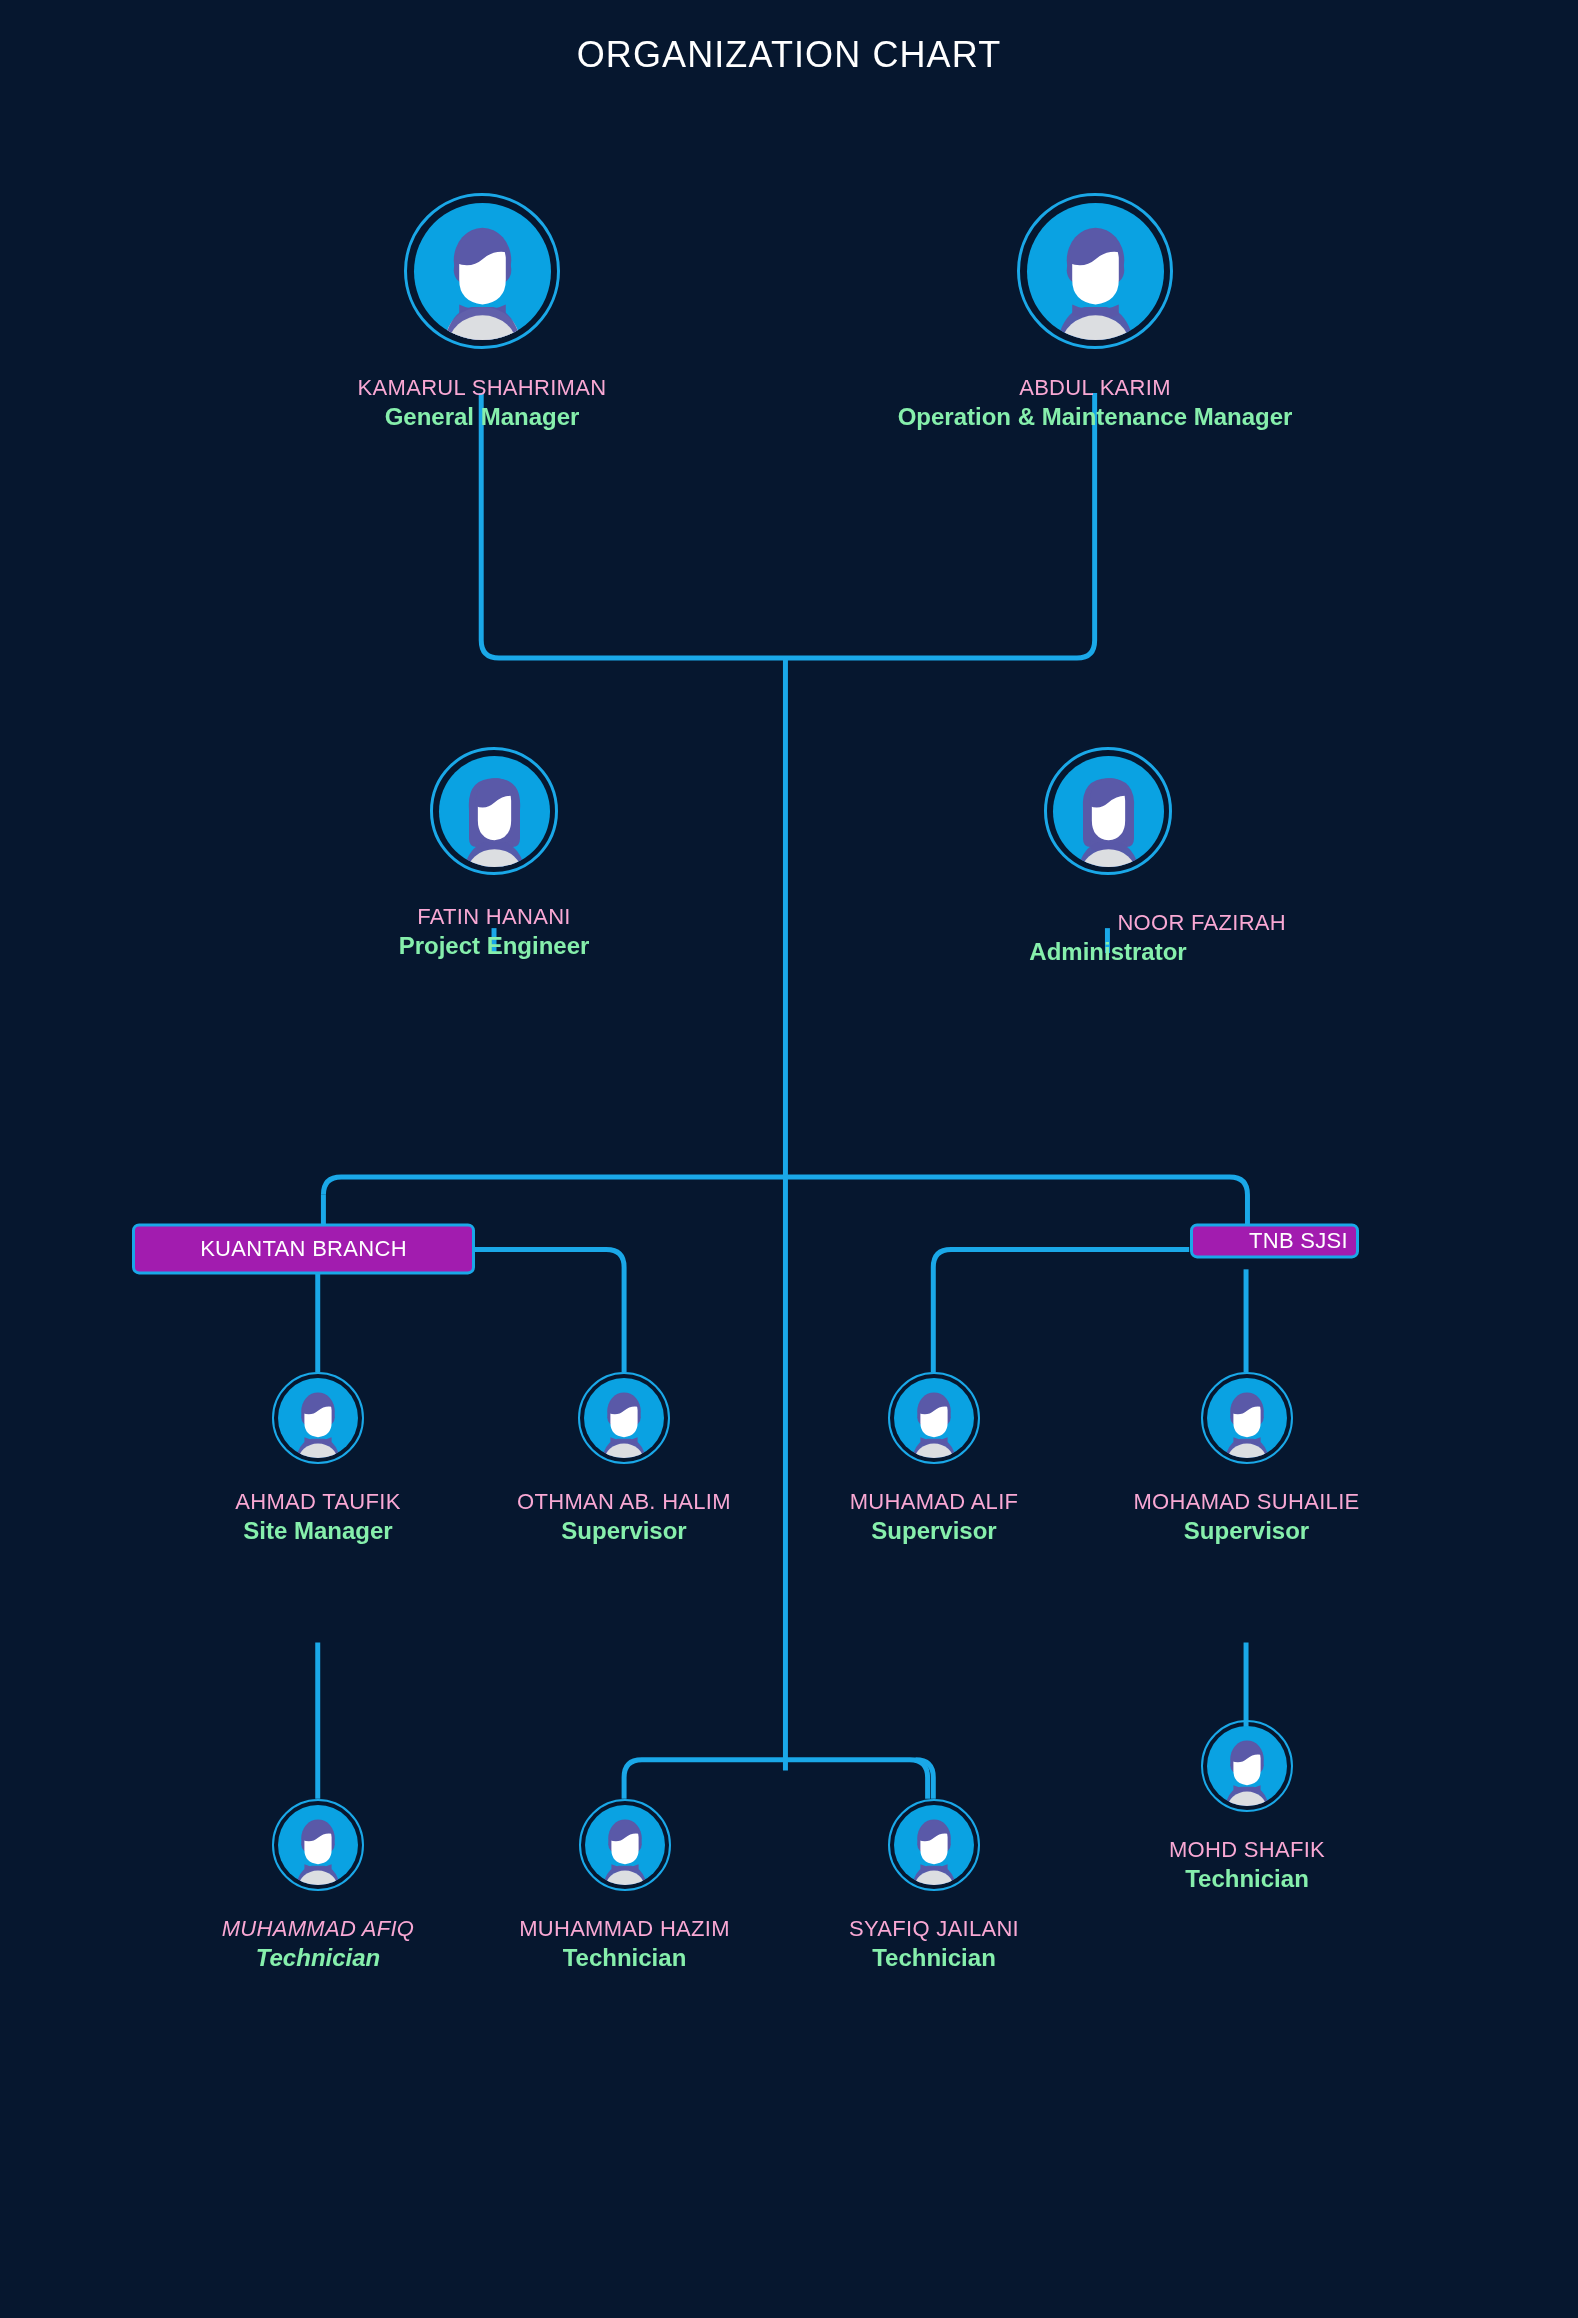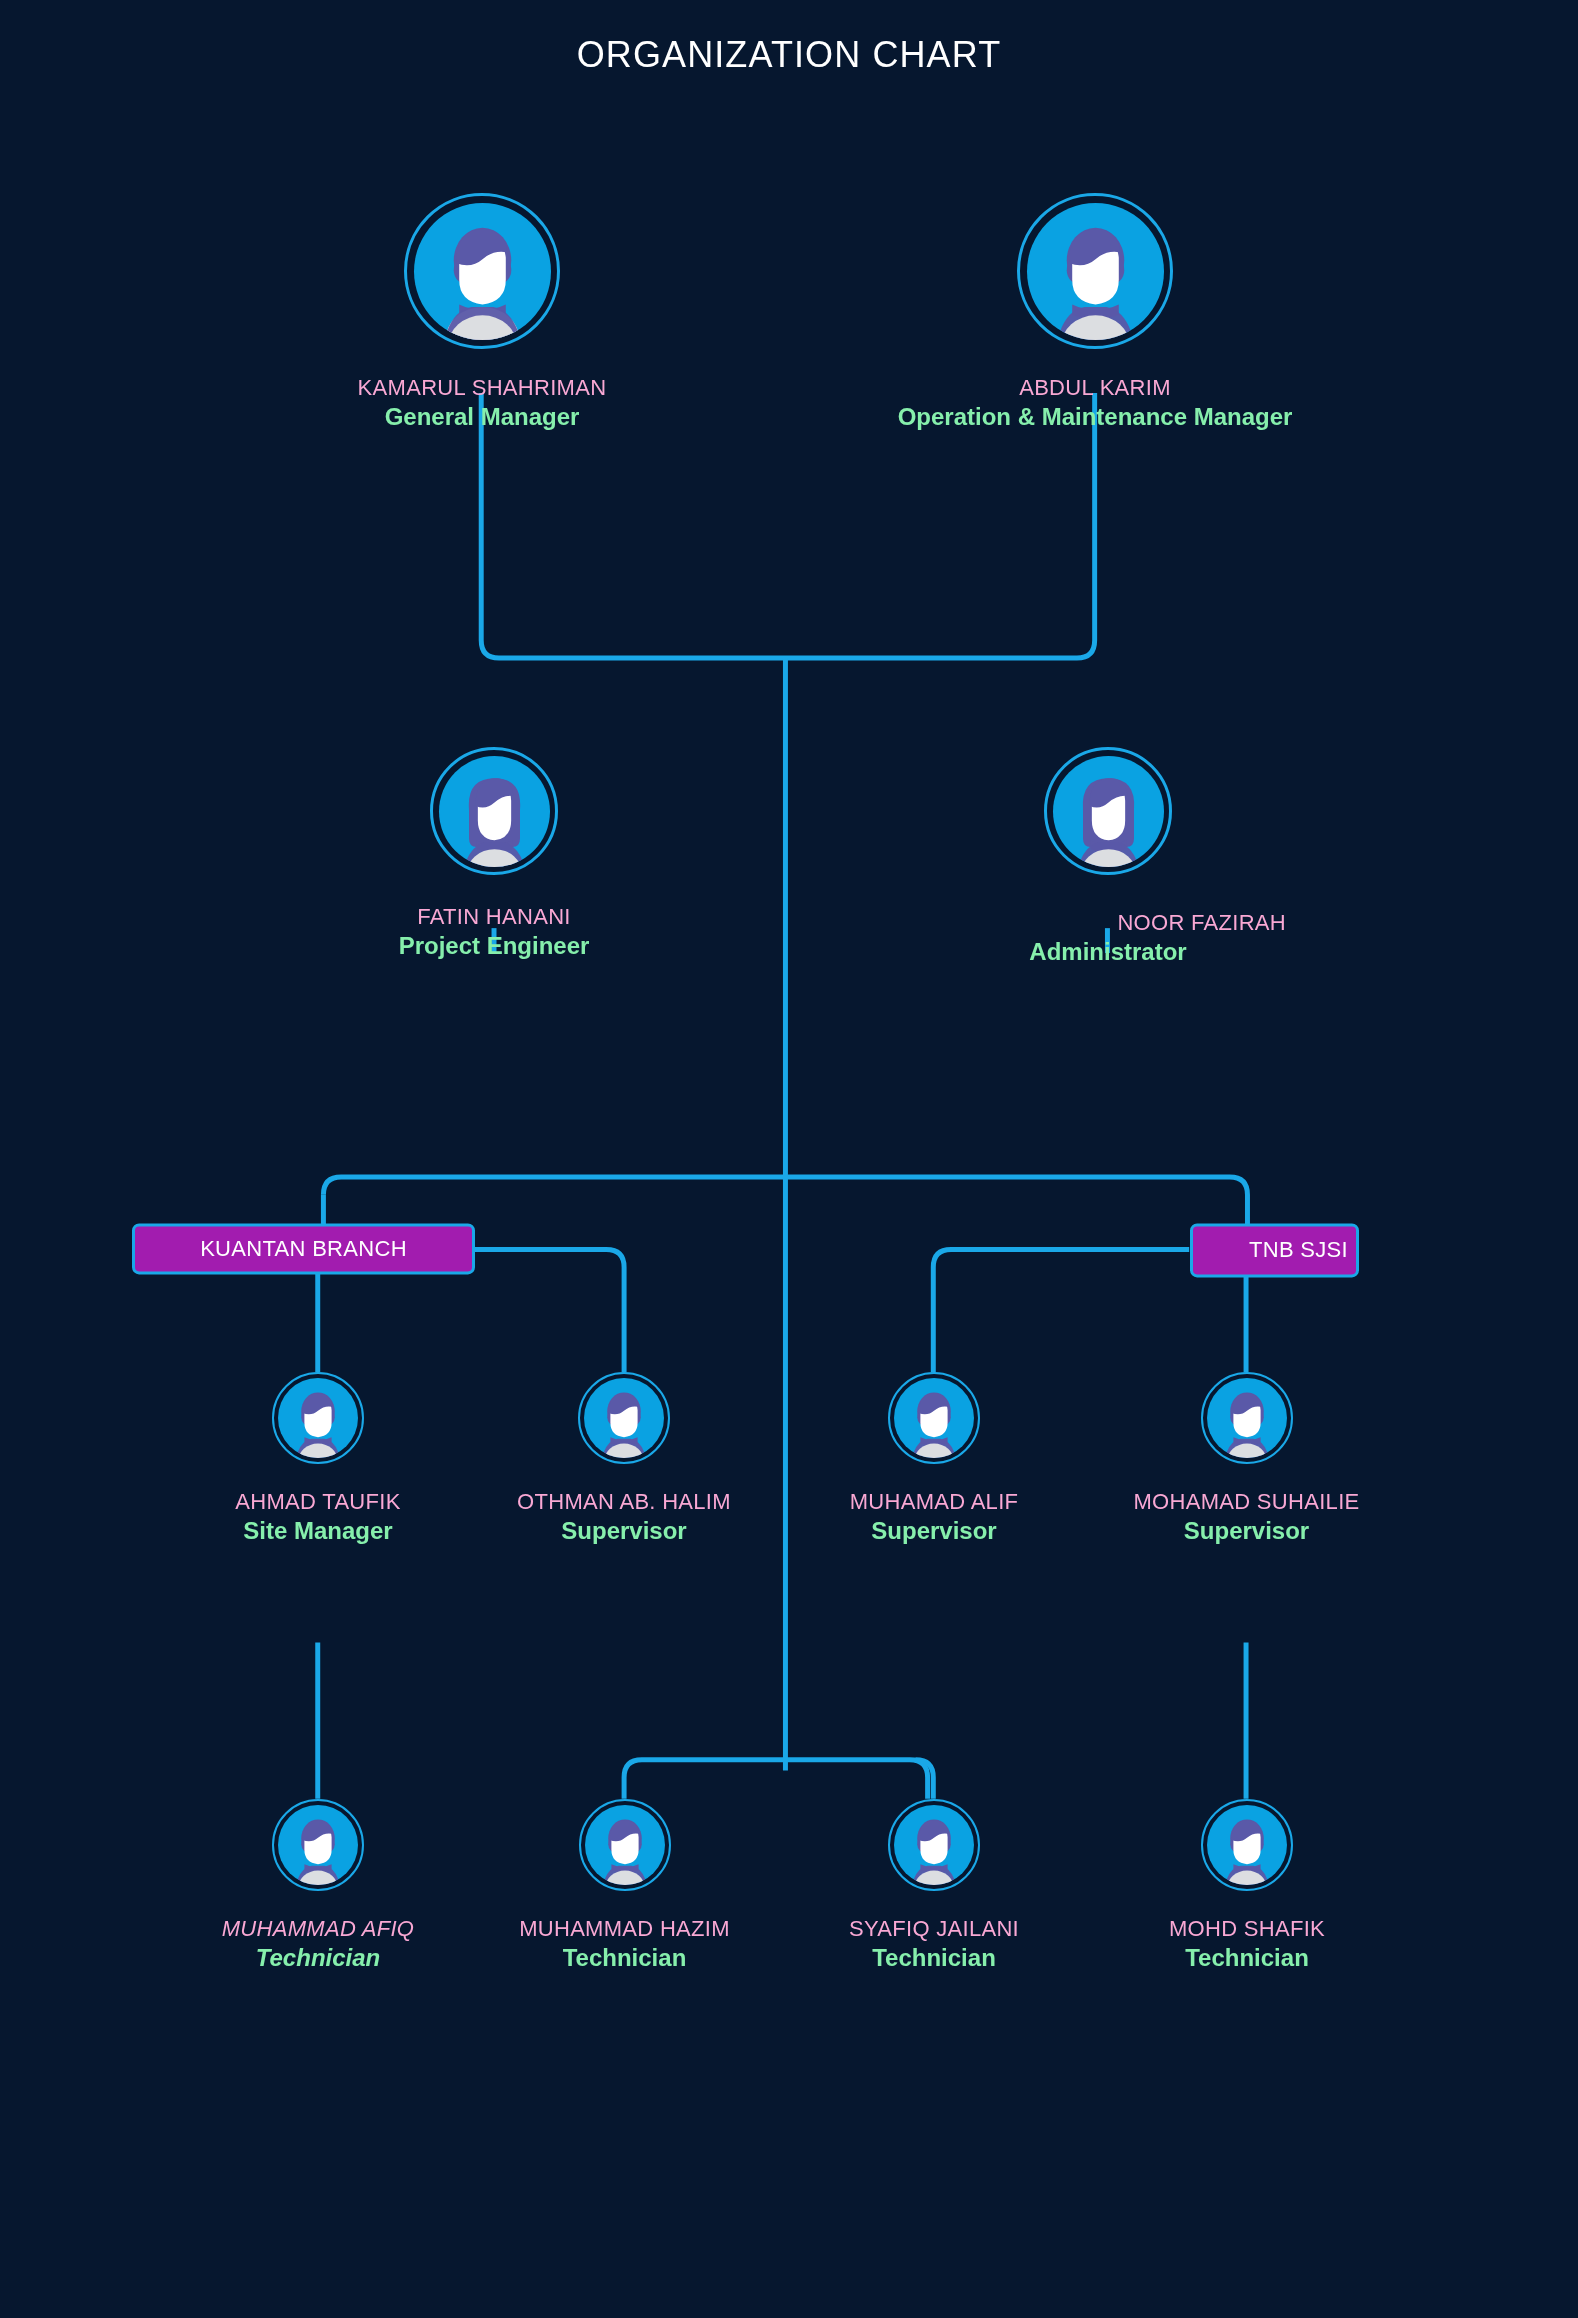--- a/index.html
+++ b/index.html
@@ -206,21 +206,21 @@
       </div>
     </div>
     <div class="p-name" style="margin-top:36px;text-align:right;">NOOR FAZIRAH</div>
     <div class="p-title">Administrator</div>
   </div>
 
   <div class="branch-box" style="left:132px; top:1249px; width:343px; height:51px; transform:translateY(-25.6px);">
     <span>KUANTAN BRANCH</span>
   </div>
 
-  <div class="branch-box" style="left:1190px; top:1249px; width:169px; height:54px; transform:translateY(-25.6px);padding-left:48px;">
+  <div class="branch-box" style="left:1190px; top:1249px; width:169px; height:35px; transform:translateY(-25.6px);padding-left:48px;">
     <span>TNB SJSI</span>
   </div>
 
   <div class="node" style="left:183px; top:1372px; width:270px;">
     <div class="avatar" style="width:92px; height:92px;">
       <div class="ring" style="border-width:2.8px;"></div>
       <div class="disc" style="left:6.4px; top:6.4px; width:80px; height:80px;">
         <svg viewBox="0 0 100 100" width="80" height="80">
           <ellipse cx="50" cy="42" rx="21" ry="24" fill="#5a59a8"></ellipse>
           <rect x="29" y="38" width="42" height="22" rx="11" fill="#5a59a8"></rect>
@@ -343,21 +343,21 @@
           <path d="M33 74 Q50 82 67 74 L67 82 Q50 88 33 82 Z" fill="#5a59a8"></path>
           <path d="M24 94 Q30 78 42 76 L58 76 Q70 78 76 94 L76 100 L24 100 Z" fill="#5a59a8" opacity="0.95"></path>
           <ellipse cx="50" cy="104" rx="25" ry="22" fill="#dcdee1"></ellipse>
         </svg>
       </div>
     </div>
     <div class="p-name" style="margin-top:25.6px;">SYAFIQ JAILANI</div>
     <div class="p-title">Technician</div>
   </div>
 
-  <div class="node" style="left:1133px; top:1799px; width:228px;">
+  <div class="node" style="left:1133px; top:1720px; width:228px;">
     <div class="avatar" style="width:92px; height:92px;">
       <div class="ring" style="border-width:2.8px;"></div>
       <div class="disc" style="left:6.4px; top:6.4px; width:80px; height:80px;">
         <svg viewBox="0 0 100 100" width="80" height="80">
           <ellipse cx="50" cy="42" rx="21" ry="24" fill="#5a59a8"></ellipse>
           <rect x="29" y="38" width="42" height="22" rx="11" fill="#5a59a8"></rect>
           <path d="M33 40 Q35 22 50 22 Q65 22 67 40 L67 56 Q67 72 50 74 Q33 72 33 56 Z" fill="#ffffff"></path>
           <path d="M31 38 Q34 18 52 19 Q66 20 68 36 Q58 34 50 41 Q42 48 31 44 Z" fill="#5a59a8"></path>
           <path d="M33 74 Q50 82 67 74 L67 82 Q50 88 33 82 Z" fill="#5a59a8"></path>
           <path d="M24 94 Q30 78 42 76 L58 76 Q70 78 76 94 L76 100 L24 100 Z" fill="#5a59a8" opacity="0.95"></path>

